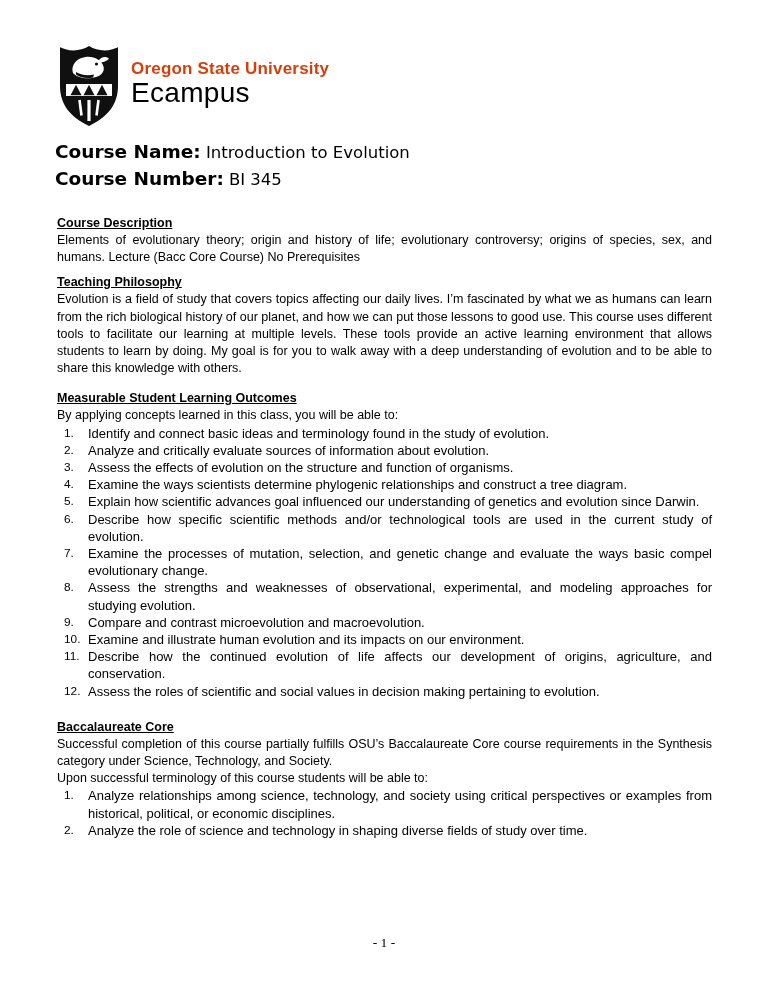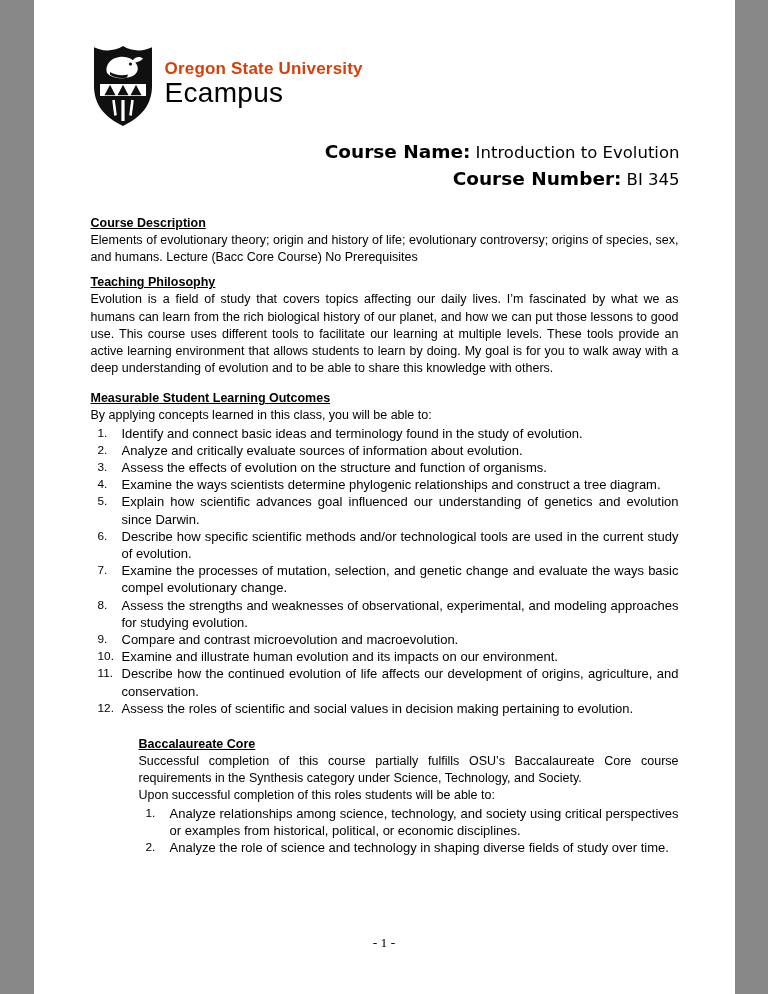--- a/index.html
+++ b/index.html
@@ -1,18 +1,18 @@
 <!DOCTYPE html>
 <html><head>
 <meta charset="utf-8">
 <style>
   html,body { margin:0; padding:0; background:#888; }
   .page {
     position: relative;
-    width: 701px;
+    width: 768px;
     height: 994px;
     margin: 0 auto;
     background: #ffffff;
     font-family: "Liberation Sans", sans-serif;
     color: #000;
     overflow: hidden;
   }
 
   
   .header { padding: 44px 0 0 58px; }
@@ -32,41 +32,41 @@
     line-height: 25px;
     margin-top: 1px;
     letter-spacing: 0.3px;
   }
 
   
   .course-meta {
     margin: 11px 55px 0 55px;
     font-family: "DejaVu Sans", sans-serif;
   }
-  .meta-line { line-height: 25px; margin-bottom: 1px; text-align: right; }
+  .meta-line { line-height: 25px; margin-bottom: 1px; }
   .meta-label { font-weight: bold; font-size: 18.5px; }
   .meta-value { font-size: 16.5px; }
 
   
   .content { margin: 0 56px 0 57px; }
   .section-heading {
     font-weight: bold;
     text-decoration: underline;
     font-size: 12.5px;
     line-height: 17px;
   }
   .para {
     font-size: 12.5px;
     line-height: 17.2px;
     text-align: justify;
   }
   .sec-course-desc    { margin-top: 23px; }
   .sec-teaching       { margin-top: 8px; }
   .sec-outcomes       { margin-top: 13px; }
-  .sec-bacc           { margin-top: 19px; margin-left: 48px; }
+  .sec-bacc           { margin-top: 19px; }
 
   .numlist { counter-reset: li; margin-top: 0; }
   .numlist .li {
     counter-increment: li;
     position: relative;
     padding-left: 31px;
     font-size: 13px;
     line-height: 17.2px;
     text-align: justify;
   }
@@ -157,21 +157,21 @@
         <div class="li">Compare and contrast microevolution and macroevolution.</div>
         <div class="li">Examine and illustrate human evolution and its impacts on our environment.</div>
         <div class="li">Describe how the continued evolution of life affects our development of origins, agriculture, and conservation.</div>
         <div class="li">Assess the roles of scientific and social values in decision making pertaining to evolution.</div>
       </div>
     </div>
 
     <div class="sec-bacc">
       <div class="section-heading">Baccalaureate Core</div>
       <div class="para">Successful completion of this course partially fulfills OSU’s Baccalaureate Core course requirements in the Synthesis category under Science, Technology, and Society.</div>
-      <div class="para">Upon successful completion of this roles students will be able to:</div>
+      <div class="para">Upon successful terminology of this course students will be able to:</div>
       <div class="numlist">
         <div class="li">Analyze relationships among science, technology, and society using critical perspectives or examples from historical, political, or economic disciplines.</div>
         <div class="li">Analyze the role of science and technology in shaping diverse fields of study over time.</div>
       </div>
     </div>
 
   </div>
 
   <div class="footer">
     <span>- 1 -</span>

